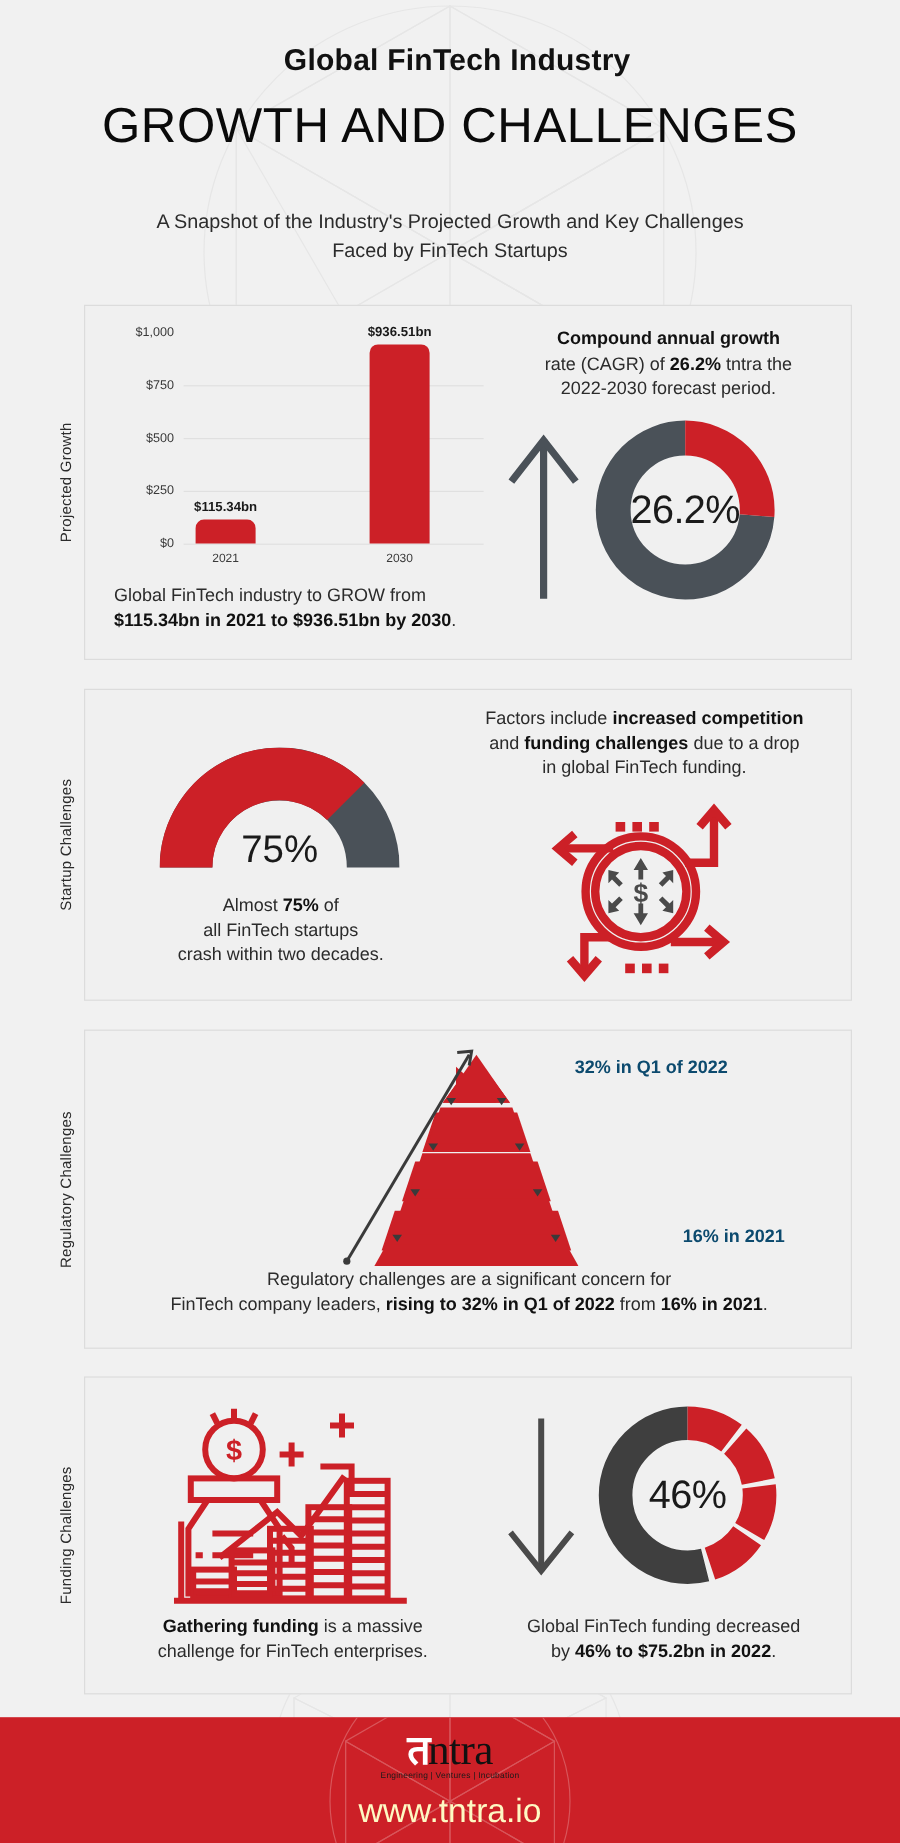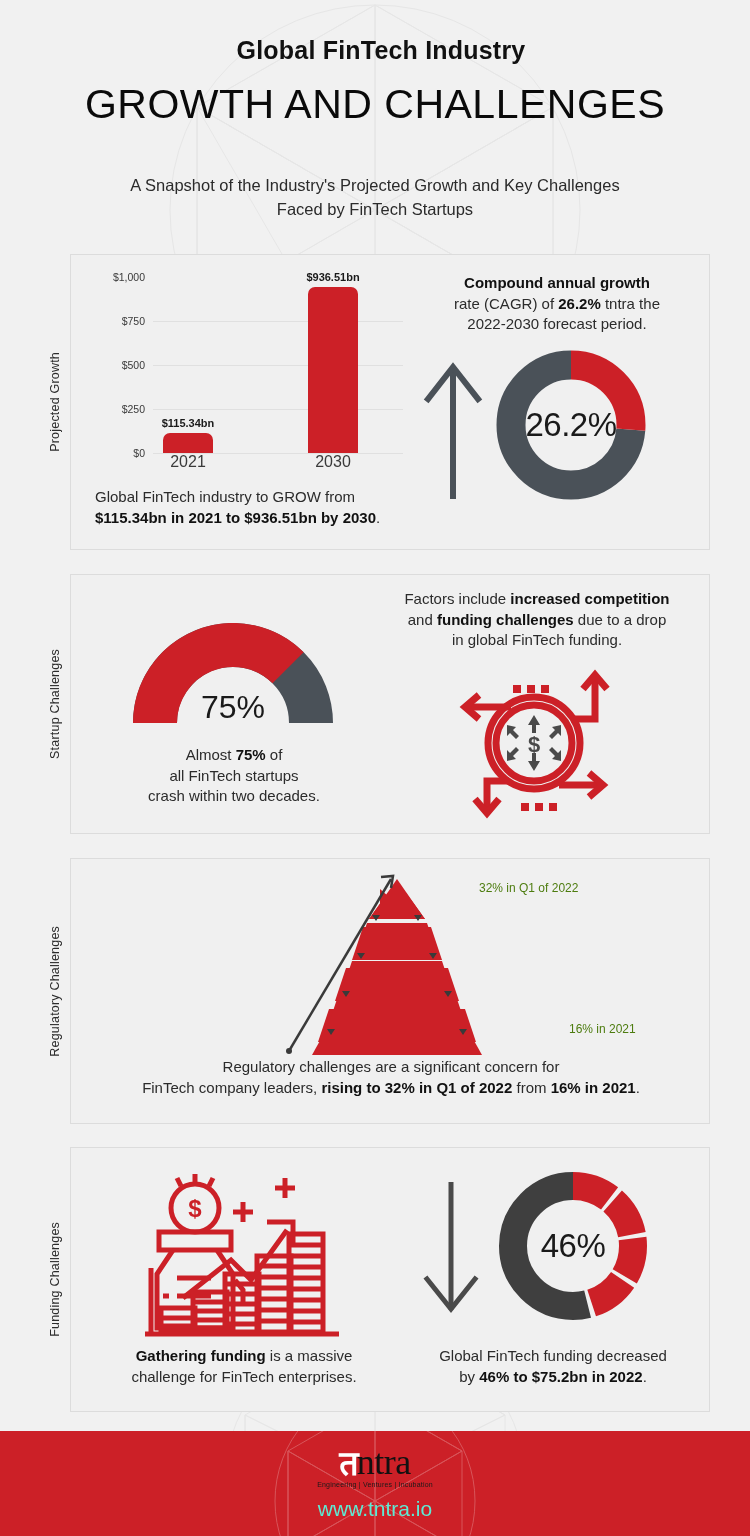--- a/index.html
+++ b/index.html
@@ -117,21 +117,21 @@
   .bc-val {
     position: absolute;
     font-size: 11px;
     font-weight: bold;
     color: #1a1a1a;
     white-space: nowrap;
     transform: translateX(-50%);
   }
   .bc-cat {
     position: absolute;
-    font-size: 16px;
+    font-size: 10px;
     color: #3a3a3a;
     transform: translateX(-50%);
   }
   .cap {
     position: absolute;
     font-size: 15px;
     line-height: 1.38;
     color: #2b2b2b;
   }
   .cap b { color: #111; text-align: center; }
@@ -162,23 +162,23 @@
     font-size: 15px;
     line-height: 1.38;
     color: #2b2b2b;
     text-align: center;
   }
   .note b { color: #111; }
 
   
   .pyr-label {
     position: absolute;
-    font-size: 12px;
-    font-weight: normal;
-    color: #4d7c0f;
+    font-size: 15px;
+    font-weight: bold;
+    color: #0c4a6e;
     white-space: nowrap;
   }
 
   
   .footer {
     position: absolute;
     left: 0; bottom: 0;
     width: 750px;
     height: 105px;
     background: #cc2027;
@@ -215,22 +215,22 @@
     letter-spacing: -0.5px;
   }
   .logo-tag {
     font-size: 7px;
     color: #1a1a1a;
     margin-top: 3px;
     letter-spacing: 0.2px;
   }
   .site {
     margin-top: 9px;
-    font-size: 21px;
-    color: #5eead4;
+    font-size: 28px;
+    color: #fef9c3;
     font-family: "Liberation Sans", sans-serif;
   }
 </style>
 </head>
 <body>
 
 <div id="page">
 
   <svg class="bg-pattern" width="750" height="1536" viewBox="0 0 750 1536">
     <g stroke="#e6e6e6" stroke-width="1" fill="none">

